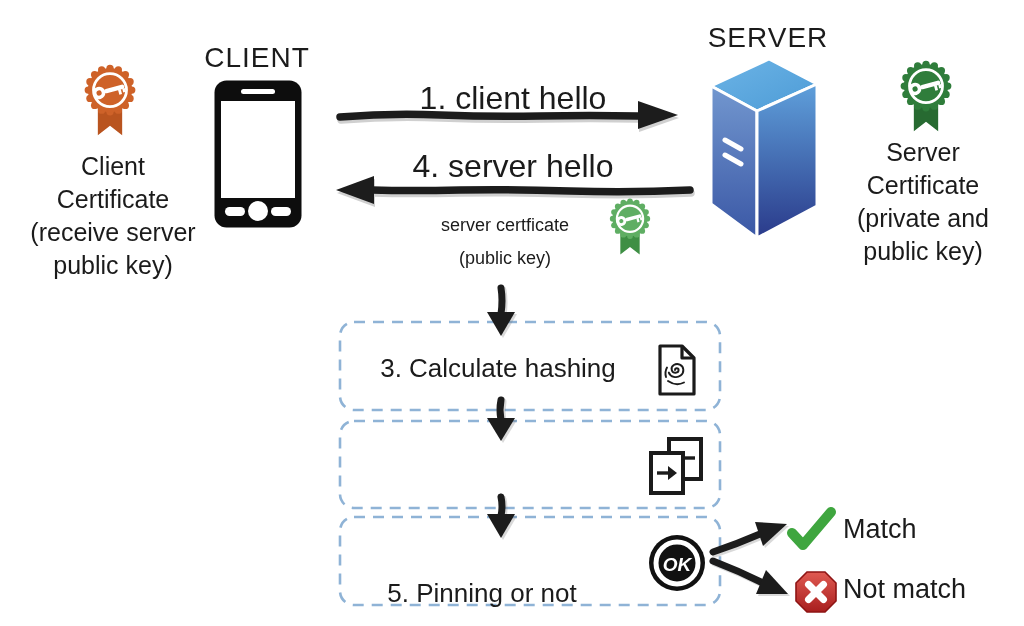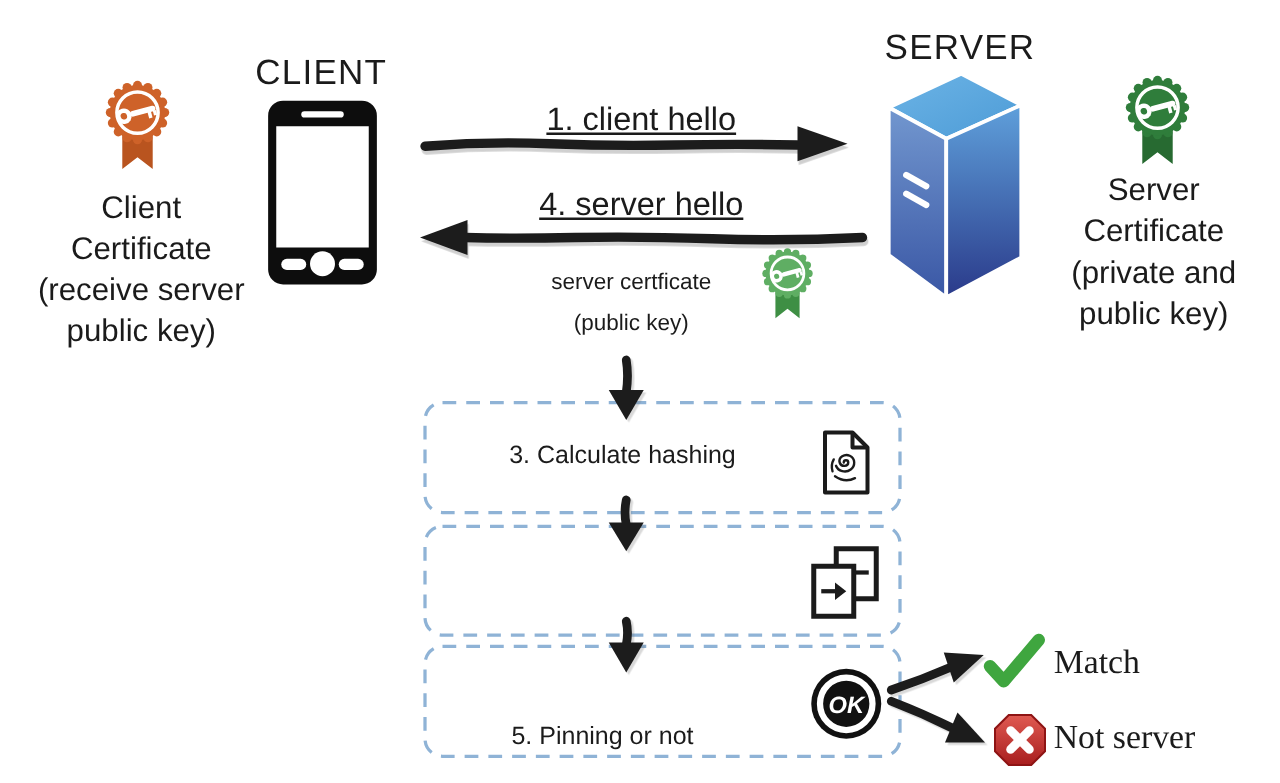--- a/index.html
+++ b/index.html
@@ -4,24 +4,24 @@
 <style>
   html,body{margin:0;padding:0;background:#fff;}
   #canvas{
     position:relative;width:1024px;height:626px;background:#ffffff;overflow:hidden;
     font-family:"Liberation Sans",sans-serif;color:#1b1b1b;border-radius:14px;
   }
   .abs{position:absolute;}
   .lbl{text-align:center;white-space:pre-line;color:#1b1b1b;}
   .t-title{font-size:28px;letter-spacing:1px;}
   .t-caption{font-size:25px;line-height:33px;}
-  .t-msg{font-size:26px;text-decoration:underline;}
+  .t-msg{font-size:32px;}
   .t-note{font-size:18px;line-height:33px;}
-  .t-step{font-size:20px;}
-  .t-out{font-size:27px;font-family:Liberation Serif, serif;}
+  .t-step{font-size:26px;}
+  .t-out{font-size:27px;}
   svg{display:block;overflow:visible;}
   .arrow-shadow{filter:drop-shadow(1px 3px 0 rgba(120,120,120,0.35));}
   .soft-shadow{filter:drop-shadow(2px 2px 0 rgba(120,120,120,0.28));}
 </style>
 </head>
 <body>
 
 <div id="canvas">
 
   <svg width="0" height="0" class="abs" aria-hidden="true">
@@ -210,15 +210,15 @@
     <defs>
       <linearGradient id="gRed" x1="0" y1="0" x2="0" y2="1">
         <stop offset="0" stop-color="#E05A52"></stop>
           <stop offset="1" stop-color="#A81E1E"></stop>
       </linearGradient>
     </defs>
     <polygon points="13,2 31,2 42,13 42,31 31,42 13,42 2,31 2,13" fill="url(#gRed)" stroke="#8E1414" stroke-width="1.6"></polygon>
     <line x1="14.5" y1="14.5" x2="29.5" y2="29.5" stroke="#ffffff" stroke-width="7" stroke-linecap="round"></line>
     <line x1="29.5" y1="14.5" x2="14.5" y2="29.5" stroke="#ffffff" stroke-width="7" stroke-linecap="round"></line>
   </svg>
-  <div class="abs lbl t-out" style="left:843px;top:574px;width:160px;text-align:left;">Not server</div>
+  <div class="abs lbl t-out" style="left:843px;top:574px;width:160px;text-align:left;">Not match</div>
 
 </div>
 
 </body></html>

